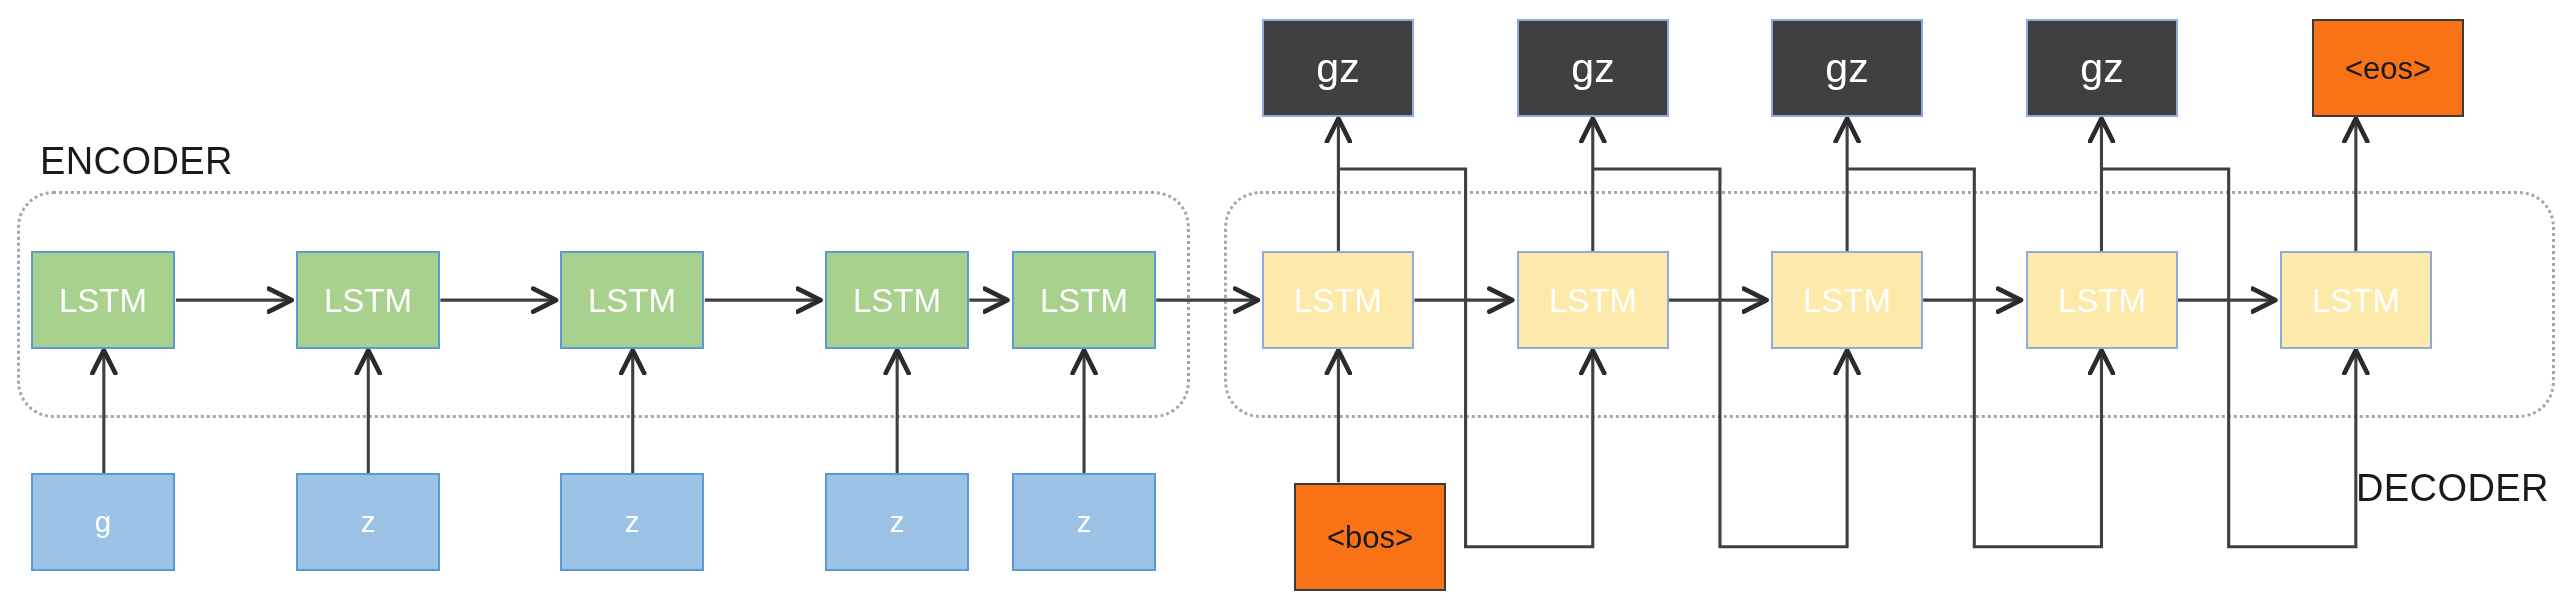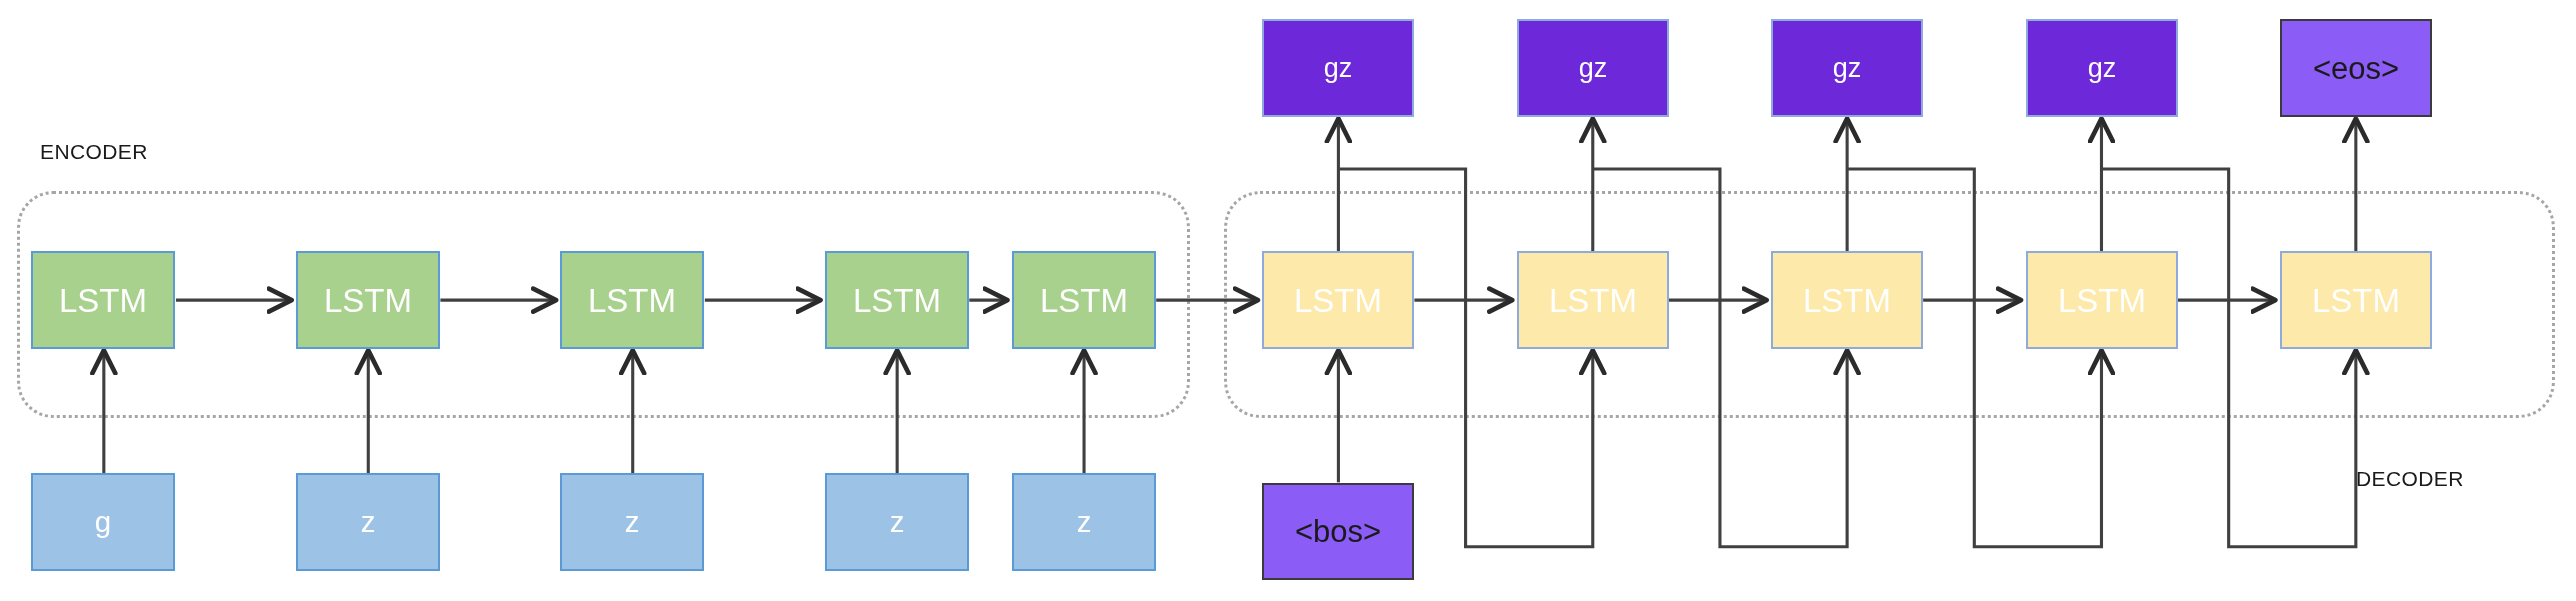--- a/index.html
+++ b/index.html
@@ -48,35 +48,36 @@
     color: #ffffff;
     font-size: 33px;
   }
   .token-in {
     background: #9cc3e5;
     border: 2.3px solid #5b9bd5;
     color: #ffffff;
     font-size: 29.5px;
   }
   .token-out {
-    background: #6d28d9;
+    background: #404040;
     border: 2.3px solid #8faadc;
     color: #ffffff;
-    font-size: 27px;
+    font-size: 41px;
   }
   .token-special {
-    background: #8b5cf6;
+    background: #f97316;
     border: 2.3px solid #3b3b3b;
     color: #1a1a1a;
     font-size: 31px;
+    margin-left: 32px;
   }
   .group-label {
     position: absolute;
     color: #1a1a1a;
-    font-size: 21px;
+    font-size: 38px;
     letter-spacing: 0.4px;
     font-family: "Liberation Sans", sans-serif;
     text-align: right;
   }
   .dotted-group {
     position: absolute;
     box-sizing: border-box;
     border: 3.9px dotted #a6a6a6;
     border-radius: 36px;
     background: transparent;
@@ -181,19 +182,19 @@
       </div>
       <div class="node token-out" style="left: 1771px; top: 19.4px; width: 152px; height: 98px;">
         <span>gz</span>
       </div>
       <div class="node token-out" style="left: 2026px; top: 19.4px; width: 152px; height: 98px;">
         <span>gz</span>
       </div>
       <div class="node token-special" style="left: 2280px; top: 19.4px; width: 152px; height: 98px;">
         <span>&lt;eos&gt;</span>
       </div>
-      <div class="node token-special" style="left: 1262px; top: 483px; width: 152px; height: 97px;">
+      <div class="node token-special" style="left: 1262px; top: 483px; width: 152px; height: 108px;">
         <span>&lt;bos&gt;</span>
       </div>
     </div>
 
 </div>
 
 
 </body></html>

